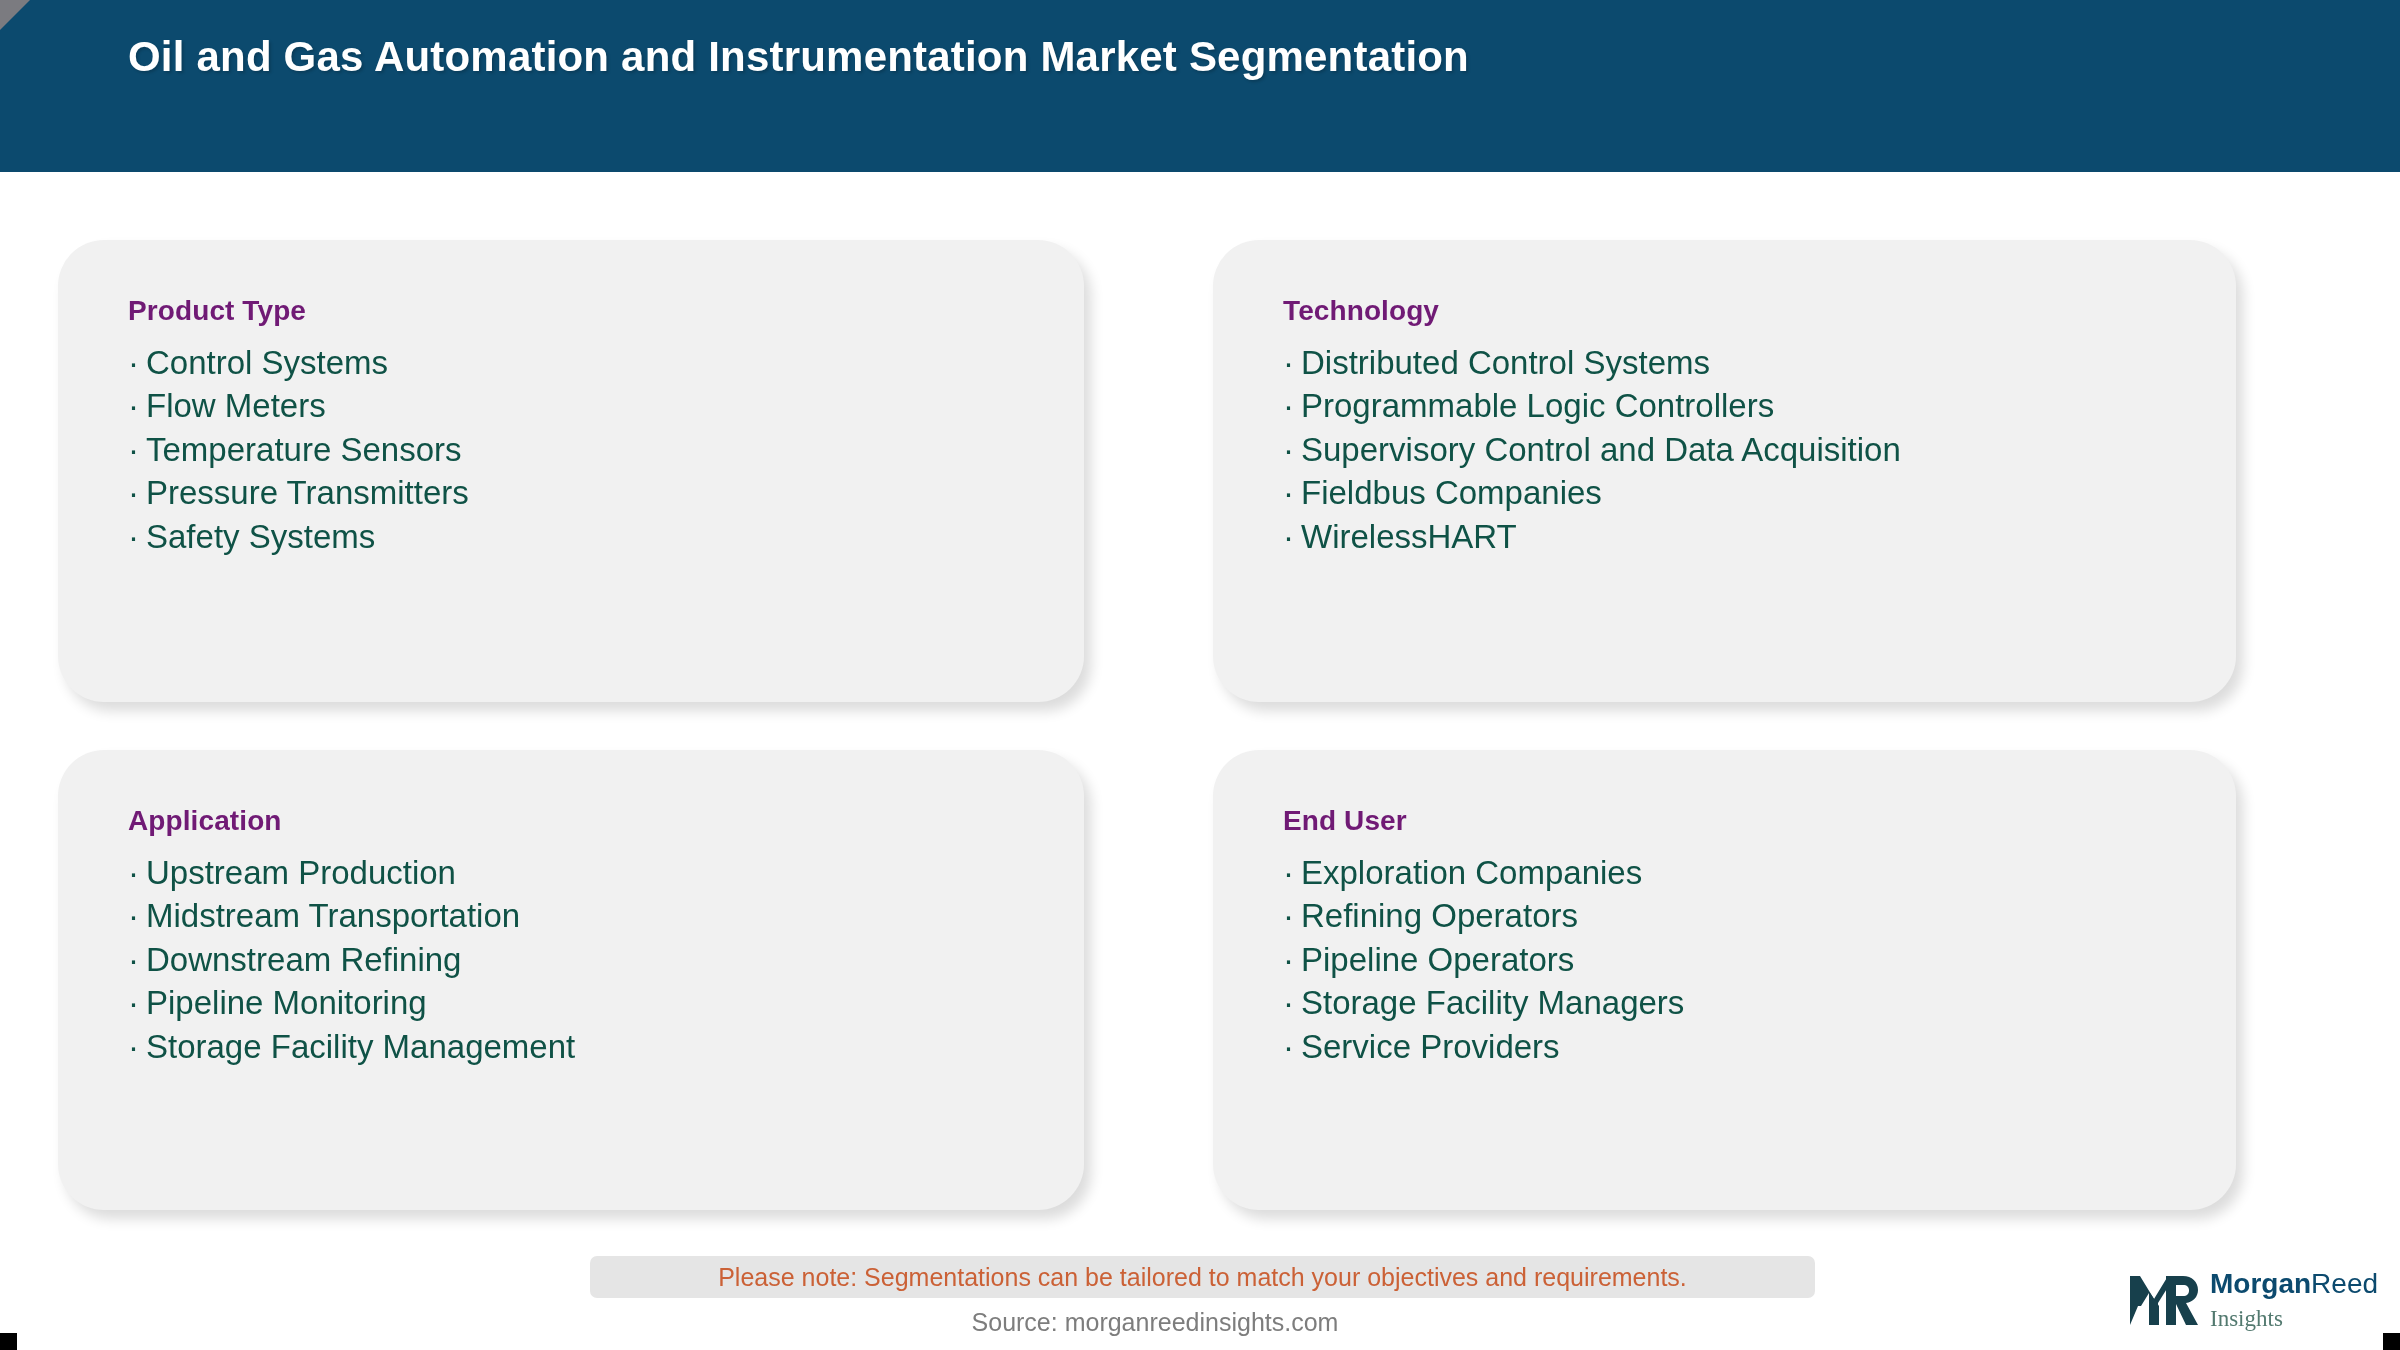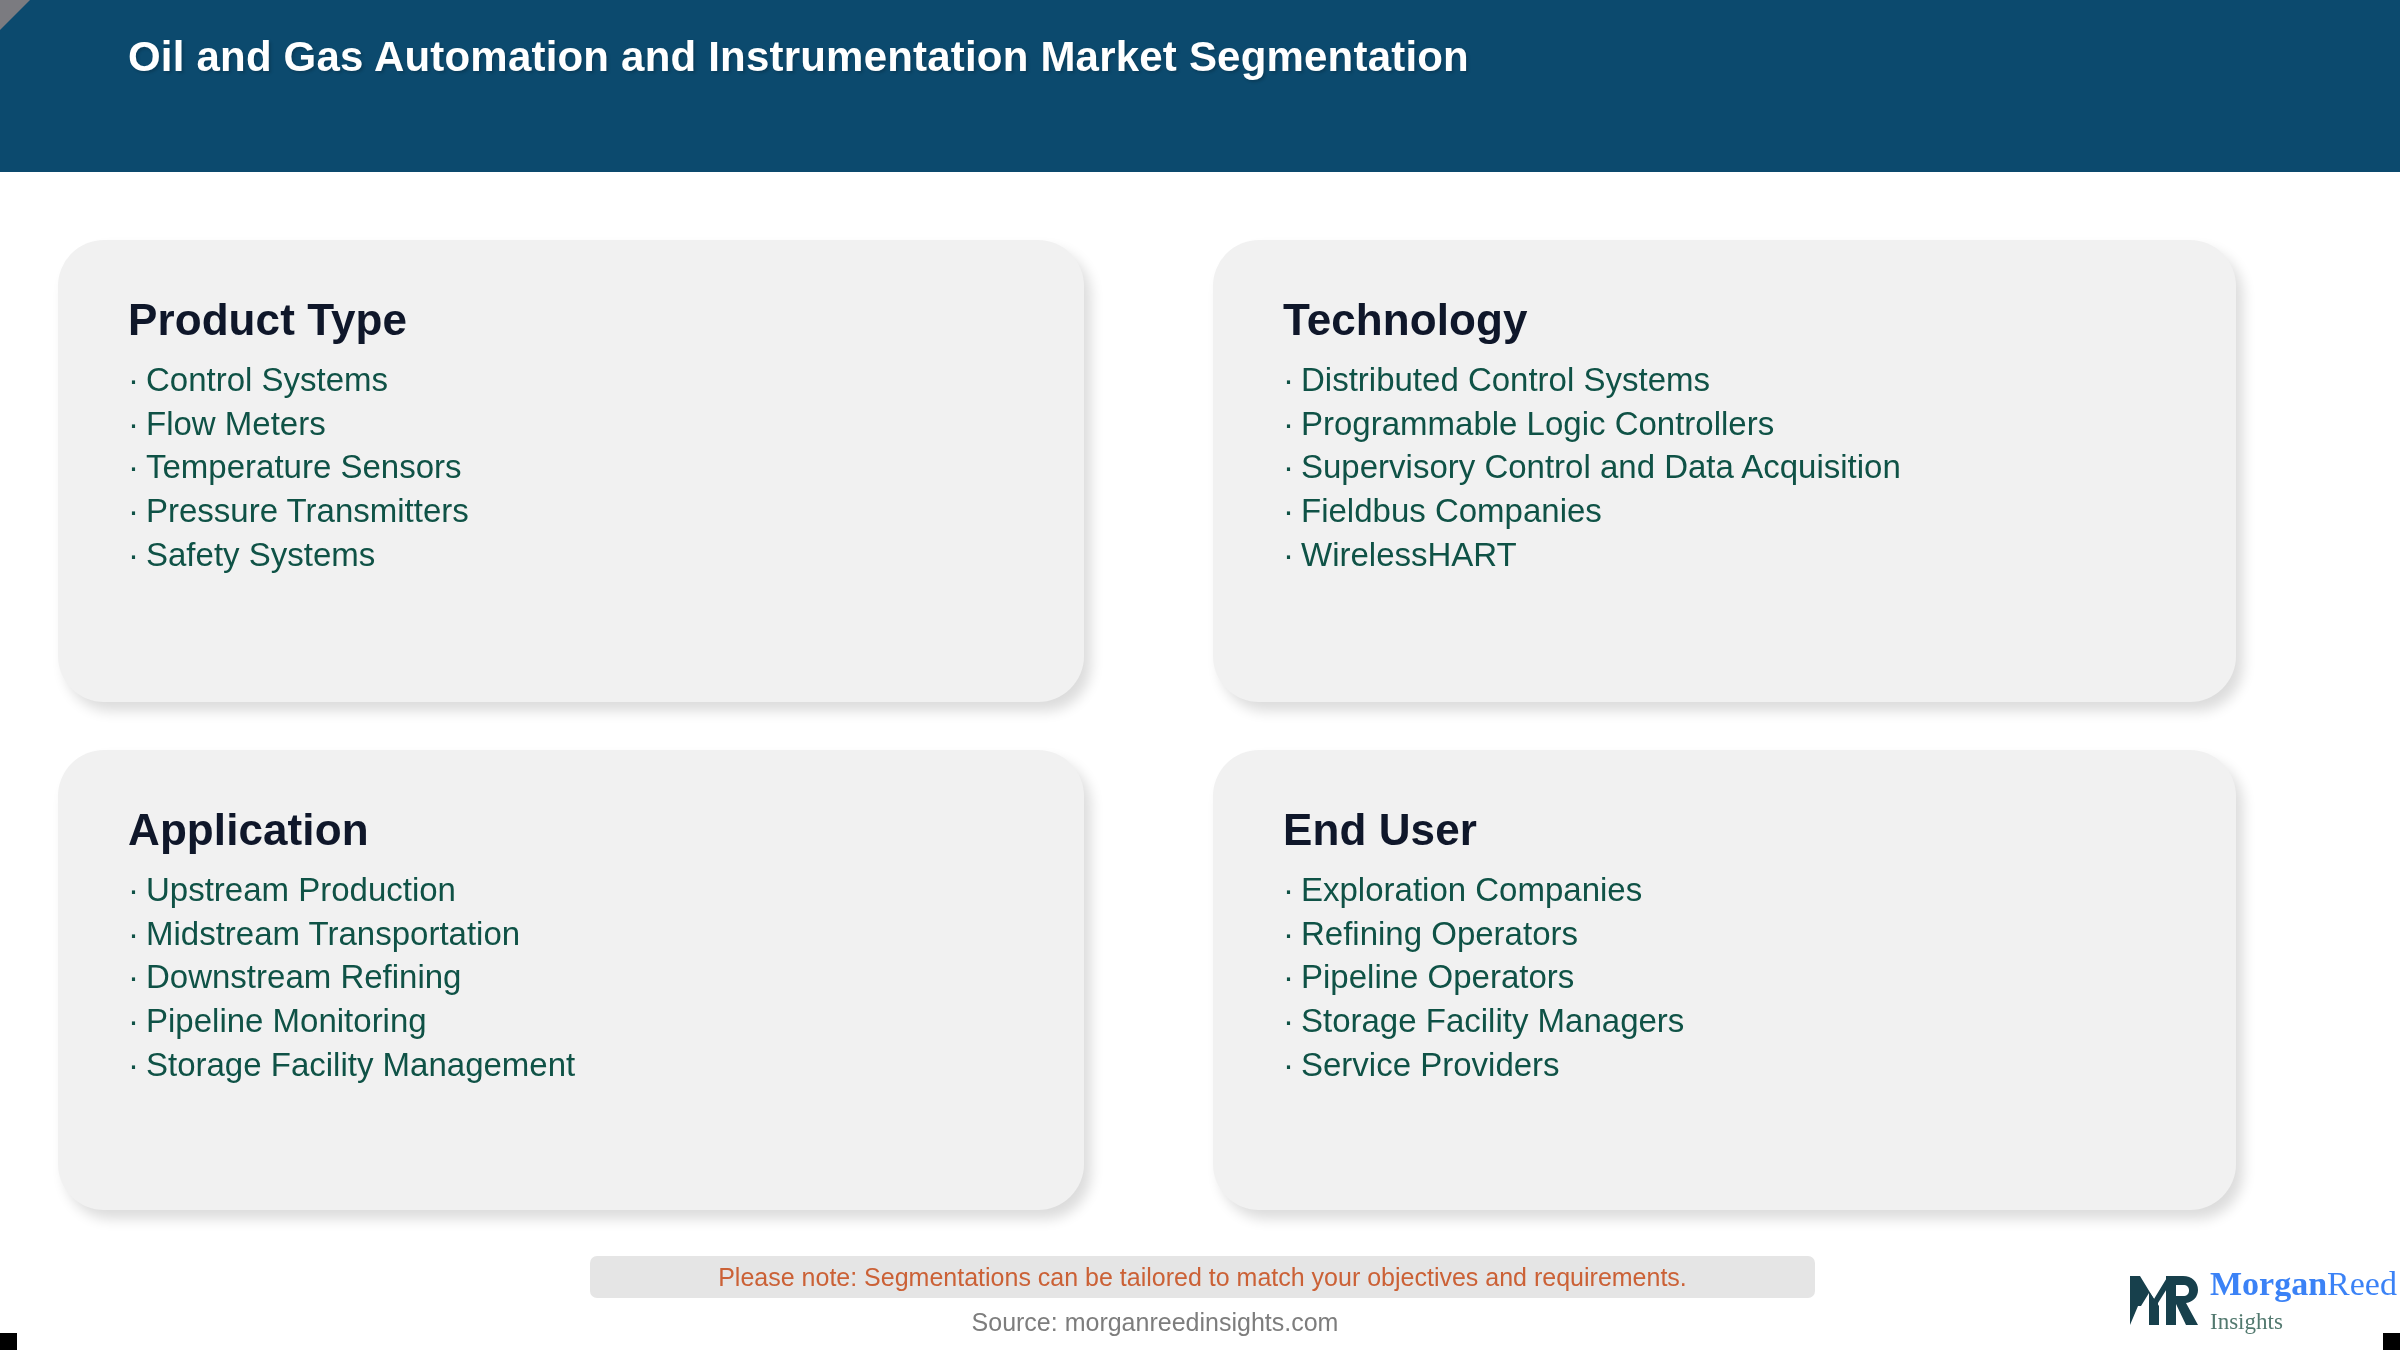--- a/index.html
+++ b/index.html
@@ -55,22 +55,22 @@
     box-shadow: 7px 9px 13px rgba(0,0,0,0.14);
     box-sizing: border-box;
     padding: 56px 60px 0 70px;
   }
   .card-tl { left: 58px;   top: 240px;  width: 1026px; height: 462px; }
   .card-tr { left: 1213px; top: 240px;  width: 1023px; height: 462px; }
   .card-bl { left: 58px;   top: 750px;  width: 1026px; height: 460px; }
   .card-br { left: 1213px; top: 750px;  width: 1023px; height: 460px; }
 
   .card-title {
-    color: #0f172a;
-    font-size: 44px;
+    color: #701a75;
+    font-size: 28px;
     font-weight: bold;
     line-height: 1.1;
     margin: 0 0 14px 0;
     letter-spacing: 0.1px;
   }
   .card-list {
     list-style: none;
     margin: 0;
     padding: 0;
   }
@@ -125,23 +125,23 @@
     height: 76px;
     display: flex;
     align-items: center;
   }
   .logo-mark { width: 72px; height: 54px; flex: none; }
   .logo-words {
     margin-left: 10px;
     line-height: 1.0;
   }
   .logo-line1 {
-    font-family: Liberation Serif, serif;
-    font-size: 34px;
-    color: #3b82f6;
+    font-family: Liberation Sans, sans-serif;
+    font-size: 28px;
+    color: #0c4a6e;
     white-space: nowrap;
   }
   .logo-line1 b { font-weight: bold; }
   .logo-line1 span.reed { font-weight: normal; }
   .logo-line2 {
     font-family: "Liberation Serif", serif;
     font-size: 23px;
     color: #52796f;
     white-space: nowrap;
     margin-top: 9px;

